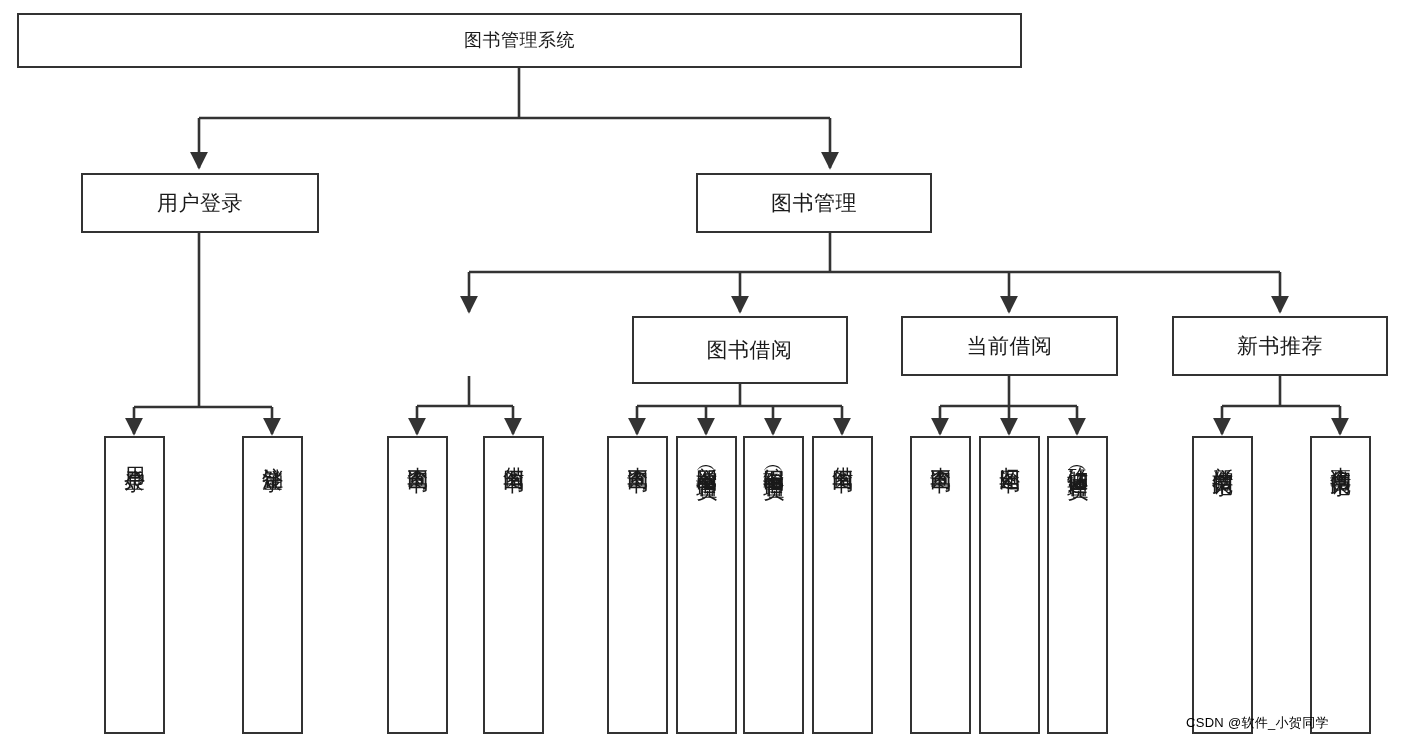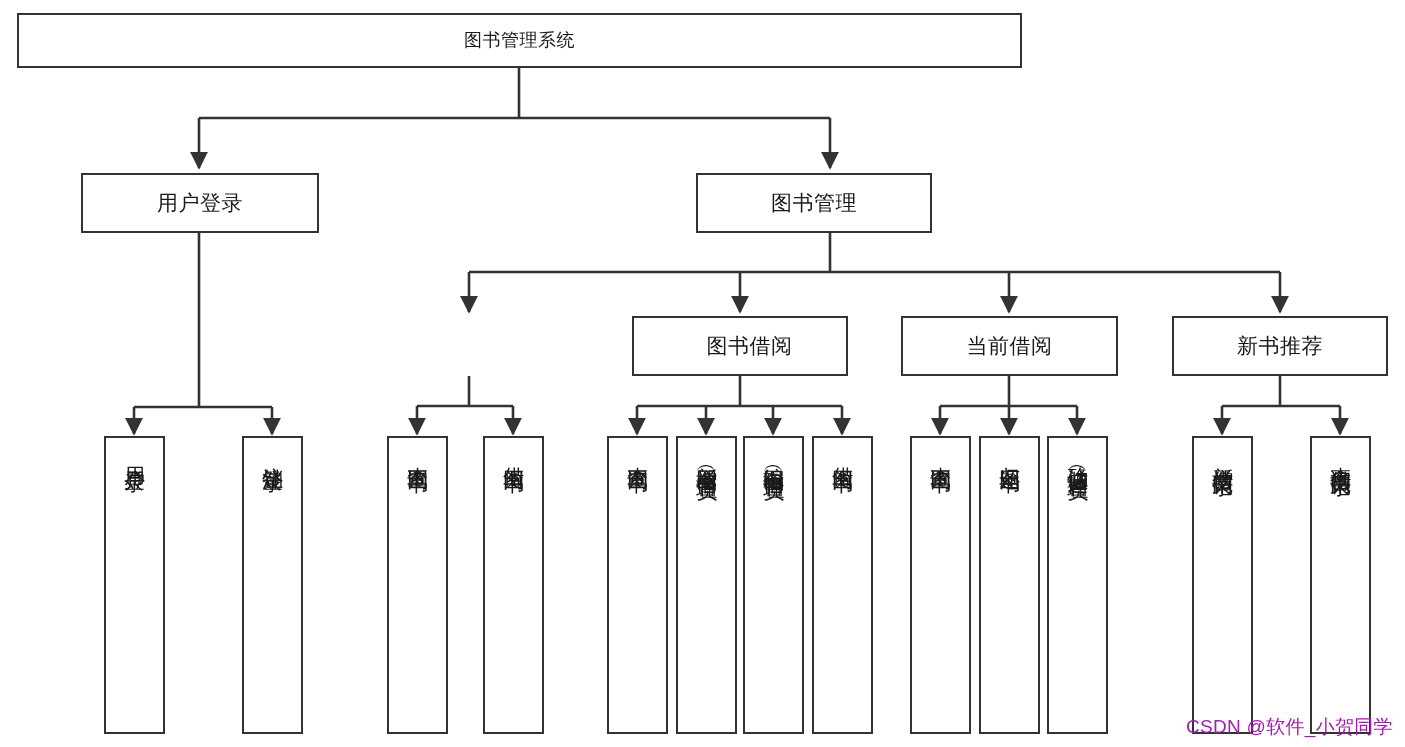--- a/index.html
+++ b/index.html
@@ -60,22 +60,22 @@
     text-orientation: upright;
     font-size: 21px;
     line-height: 1.06;
     letter-spacing: 2px;
     white-space: nowrap;
   }
   #watermark {
     position: absolute;
     left: 1186px;
     top: 714px;
-    font-size: 19px;
-    color: #a21caf;
+    font-size: 13px;
+    color: #000000;
     white-space: nowrap;
     z-index: 3;
     letter-spacing: 0.3px;
     text-align: right;
   }
 </style>
 </head>
 <body>
 
 <div id="canvas">
@@ -135,21 +135,21 @@
     <span class="label">图书管理系统</span>
   </div>
 
   <div class="node horiz" style="left:81px; top:173px; width:238px; height:60px;">
     <span class="label">用户登录</span>
   </div>
   <div class="node horiz" style="left:696px; top:173px; width:236px; height:60px;">
     <span class="label">图书管理</span>
   </div>
 
-  <div class="node horiz" style="left:632px; top:316px; width:216px; height:60px;padding-left:19px;">
+  <div class="node horiz" style="left:632px; top:316px; width:216px; height:68px;padding-left:19px;">
     <span class="label">图书借阅</span>
   </div>
   <div class="node horiz" style="left:901px; top:316px; width:217px; height:60px;font-family:Liberation Serif, serif;">
     <span class="label">当前借阅</span>
   </div>
   <div class="node horiz" style="left:1172px; top:316px; width:216px; height:60px;">
     <span class="label">新书推荐</span>
   </div>
 
   <div class="node vert" style="left:104px; top:436px; width:61px; height:298px;">

